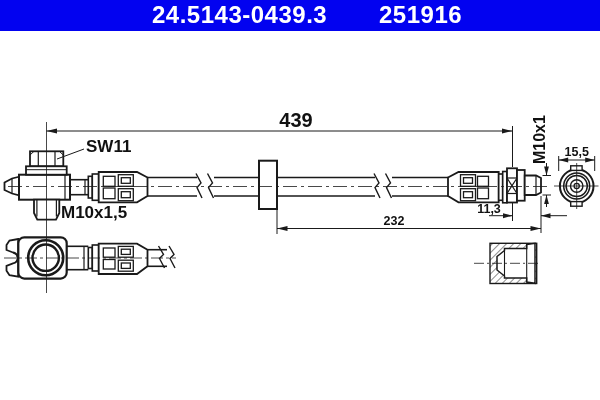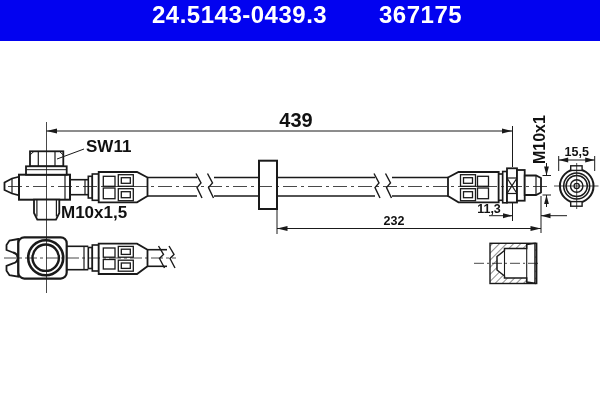--- a/index.html
+++ b/index.html
@@ -1,34 +1,34 @@
 <!DOCTYPE html>
 <html><head>
 <meta charset="utf-8">
 <style>
   html,body{margin:0;padding:0;background:#ffffff;}
   #stage{position:relative;width:600px;height:400px;background:#ffffff;overflow:hidden;
          font-family:"Liberation Sans",sans-serif;}
-  #header-bar{position:absolute;left:0;top:0;width:600px;height:41px;}
+  #header-bar{position:absolute;left:0;top:0;width:600px;height:31px;}
   #header-bar .pn{position:absolute;top:1px;left:152px;font-size:24px;font-weight:bold;
       color:#fff;letter-spacing:.5px;white-space:nowrap;}
   #header-bar .ref{position:absolute;top:1px;left:379px;font-size:24px;font-weight:bold;
       color:#fff;letter-spacing:.5px;white-space:nowrap;}
   svg{position:absolute;left:0;top:31px;}
   svg text{font-family:"Liberation Sans",sans-serif;font-weight:bold;fill:#111;}
   .t20{font-size:20px;} .t17{font-size:17px;} .t16{font-size:16px;} .t12{font-size:12.5px;}
 </style>
 </head>
 <body>
 
 <div id="stage">
 
   <div id="header-bar" style="background: rgb(2, 2, 240);">
     <span class="pn">24.5143-0439.3</span>
-    <span class="ref">367175</span>
+    <span class="ref">251916</span>
   </div>
 
   <svg width="600" height="369" viewBox="0 31 600 369">
     <defs>
       <pattern id="hatch" width="5" height="5" patternUnits="userSpaceOnUse" patternTransform="rotate(45)">
         <line x1="0" y1="0" x2="0" y2="5" stroke="#1a1a1a" stroke-width="1"></line>
       </pattern>
     </defs>
 
     <g stroke="#1a1a1a" fill="none">

